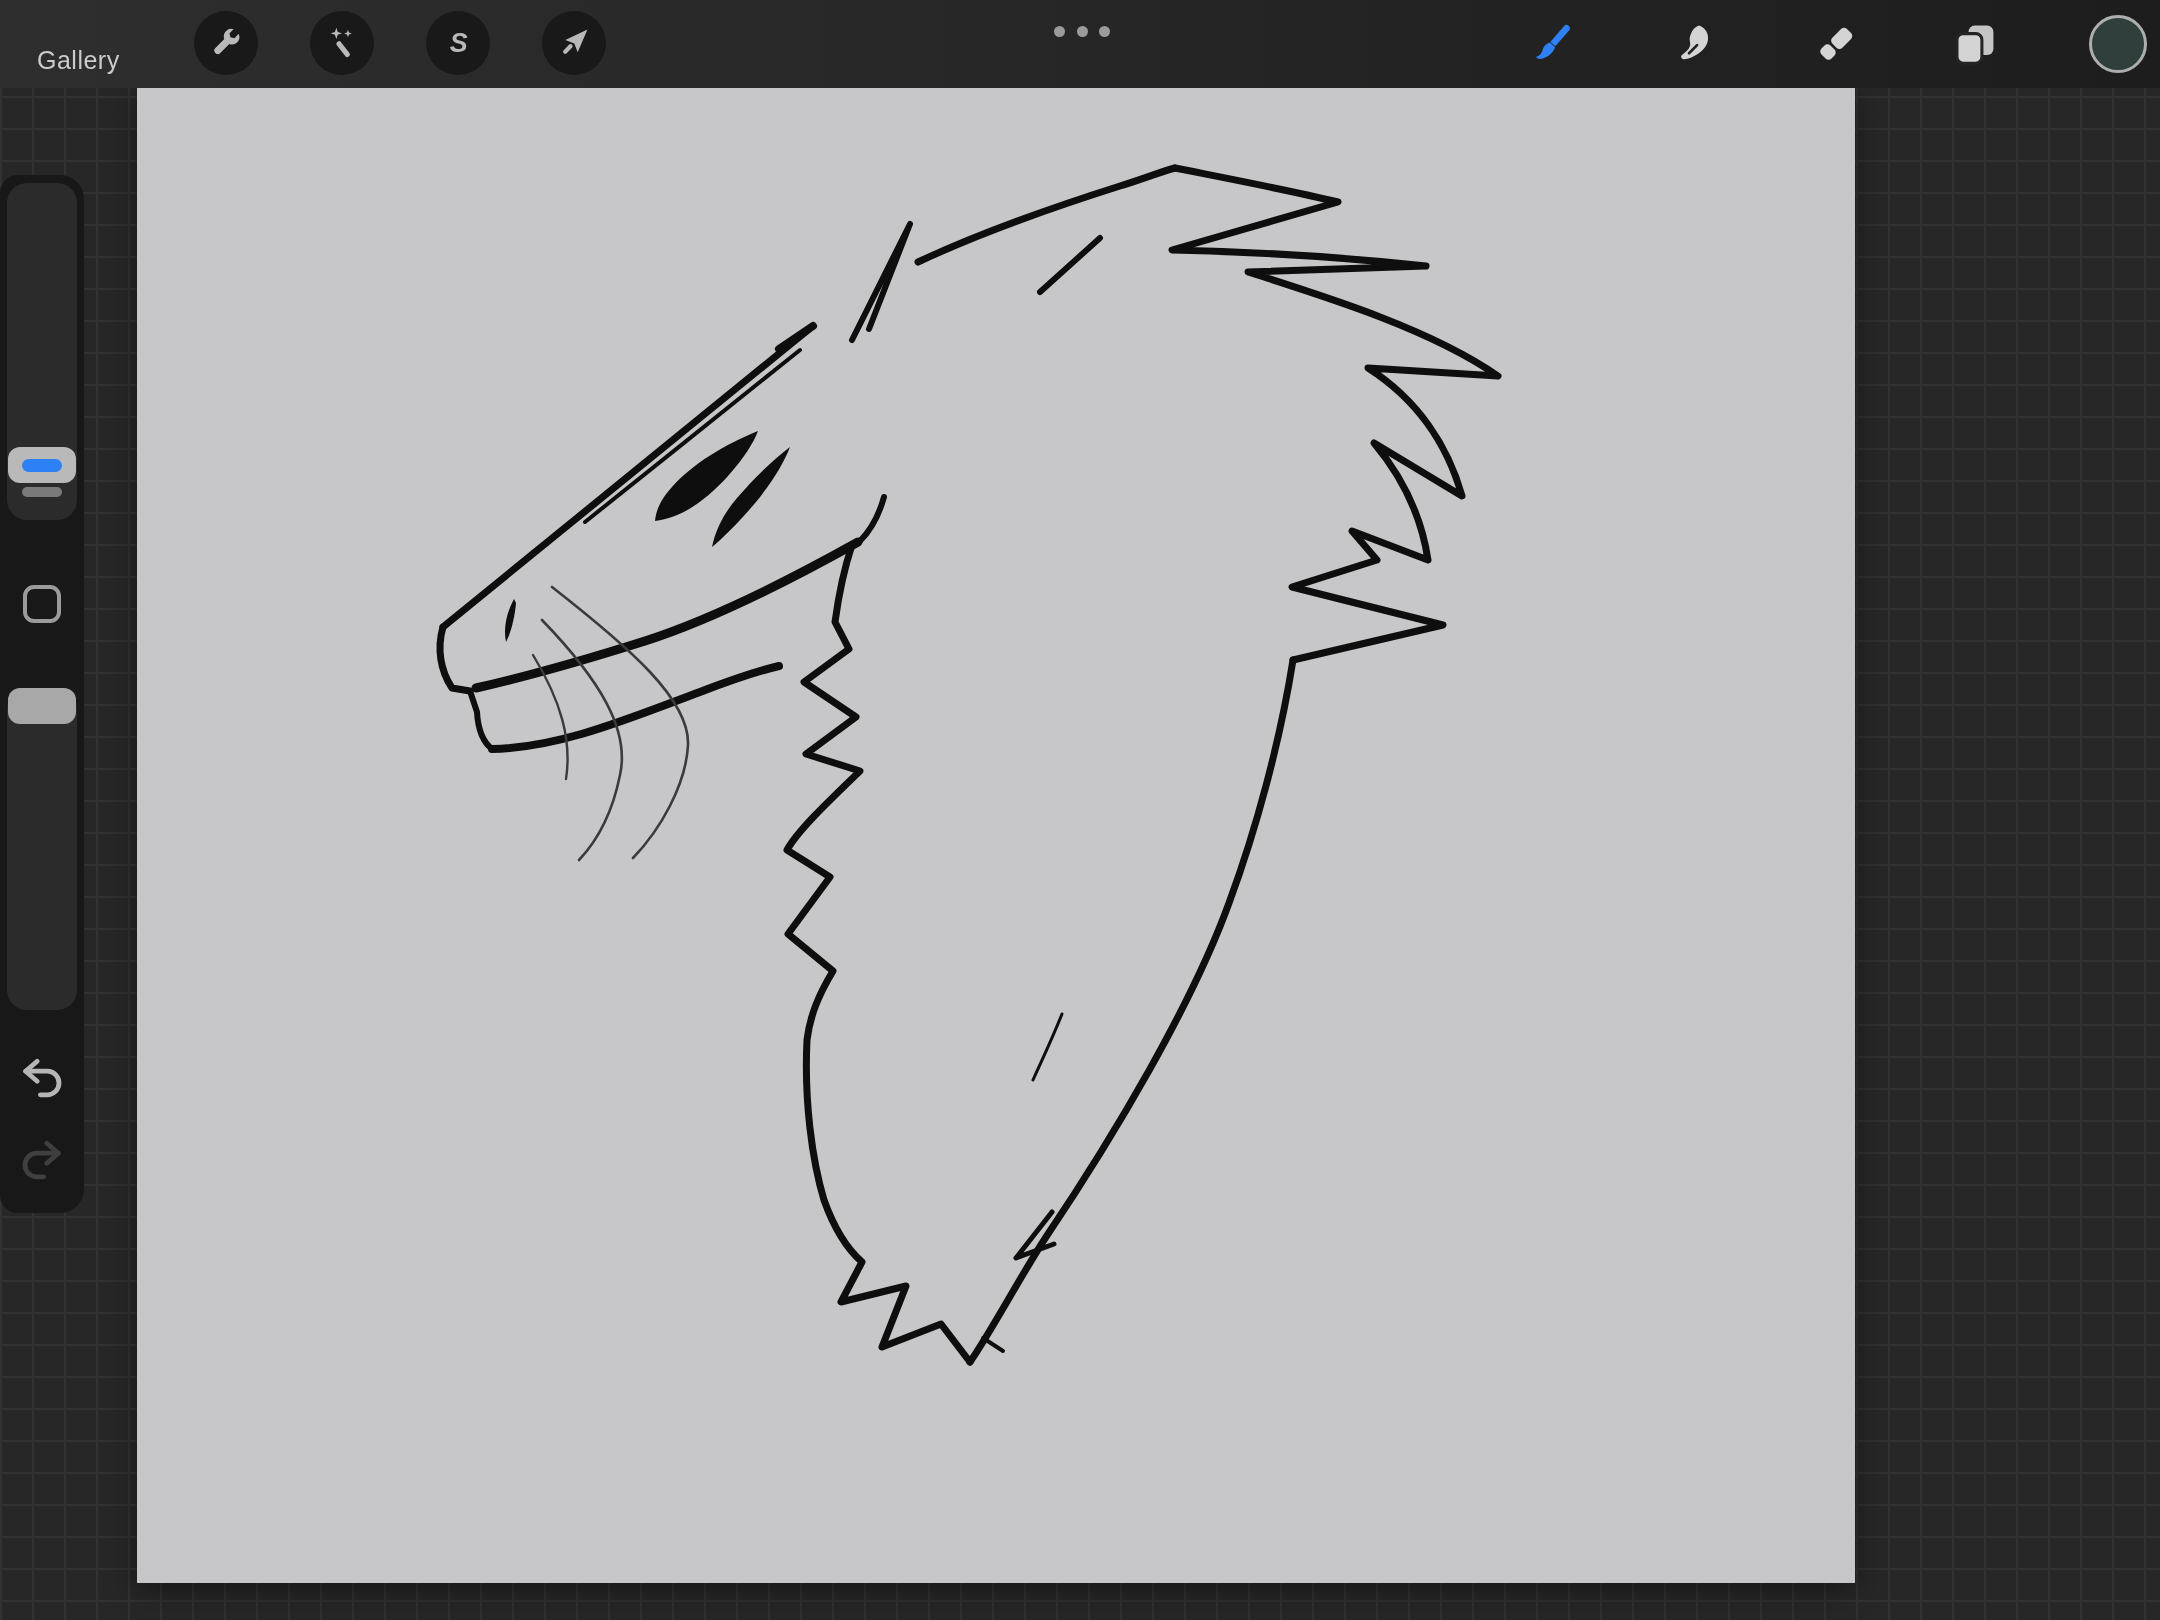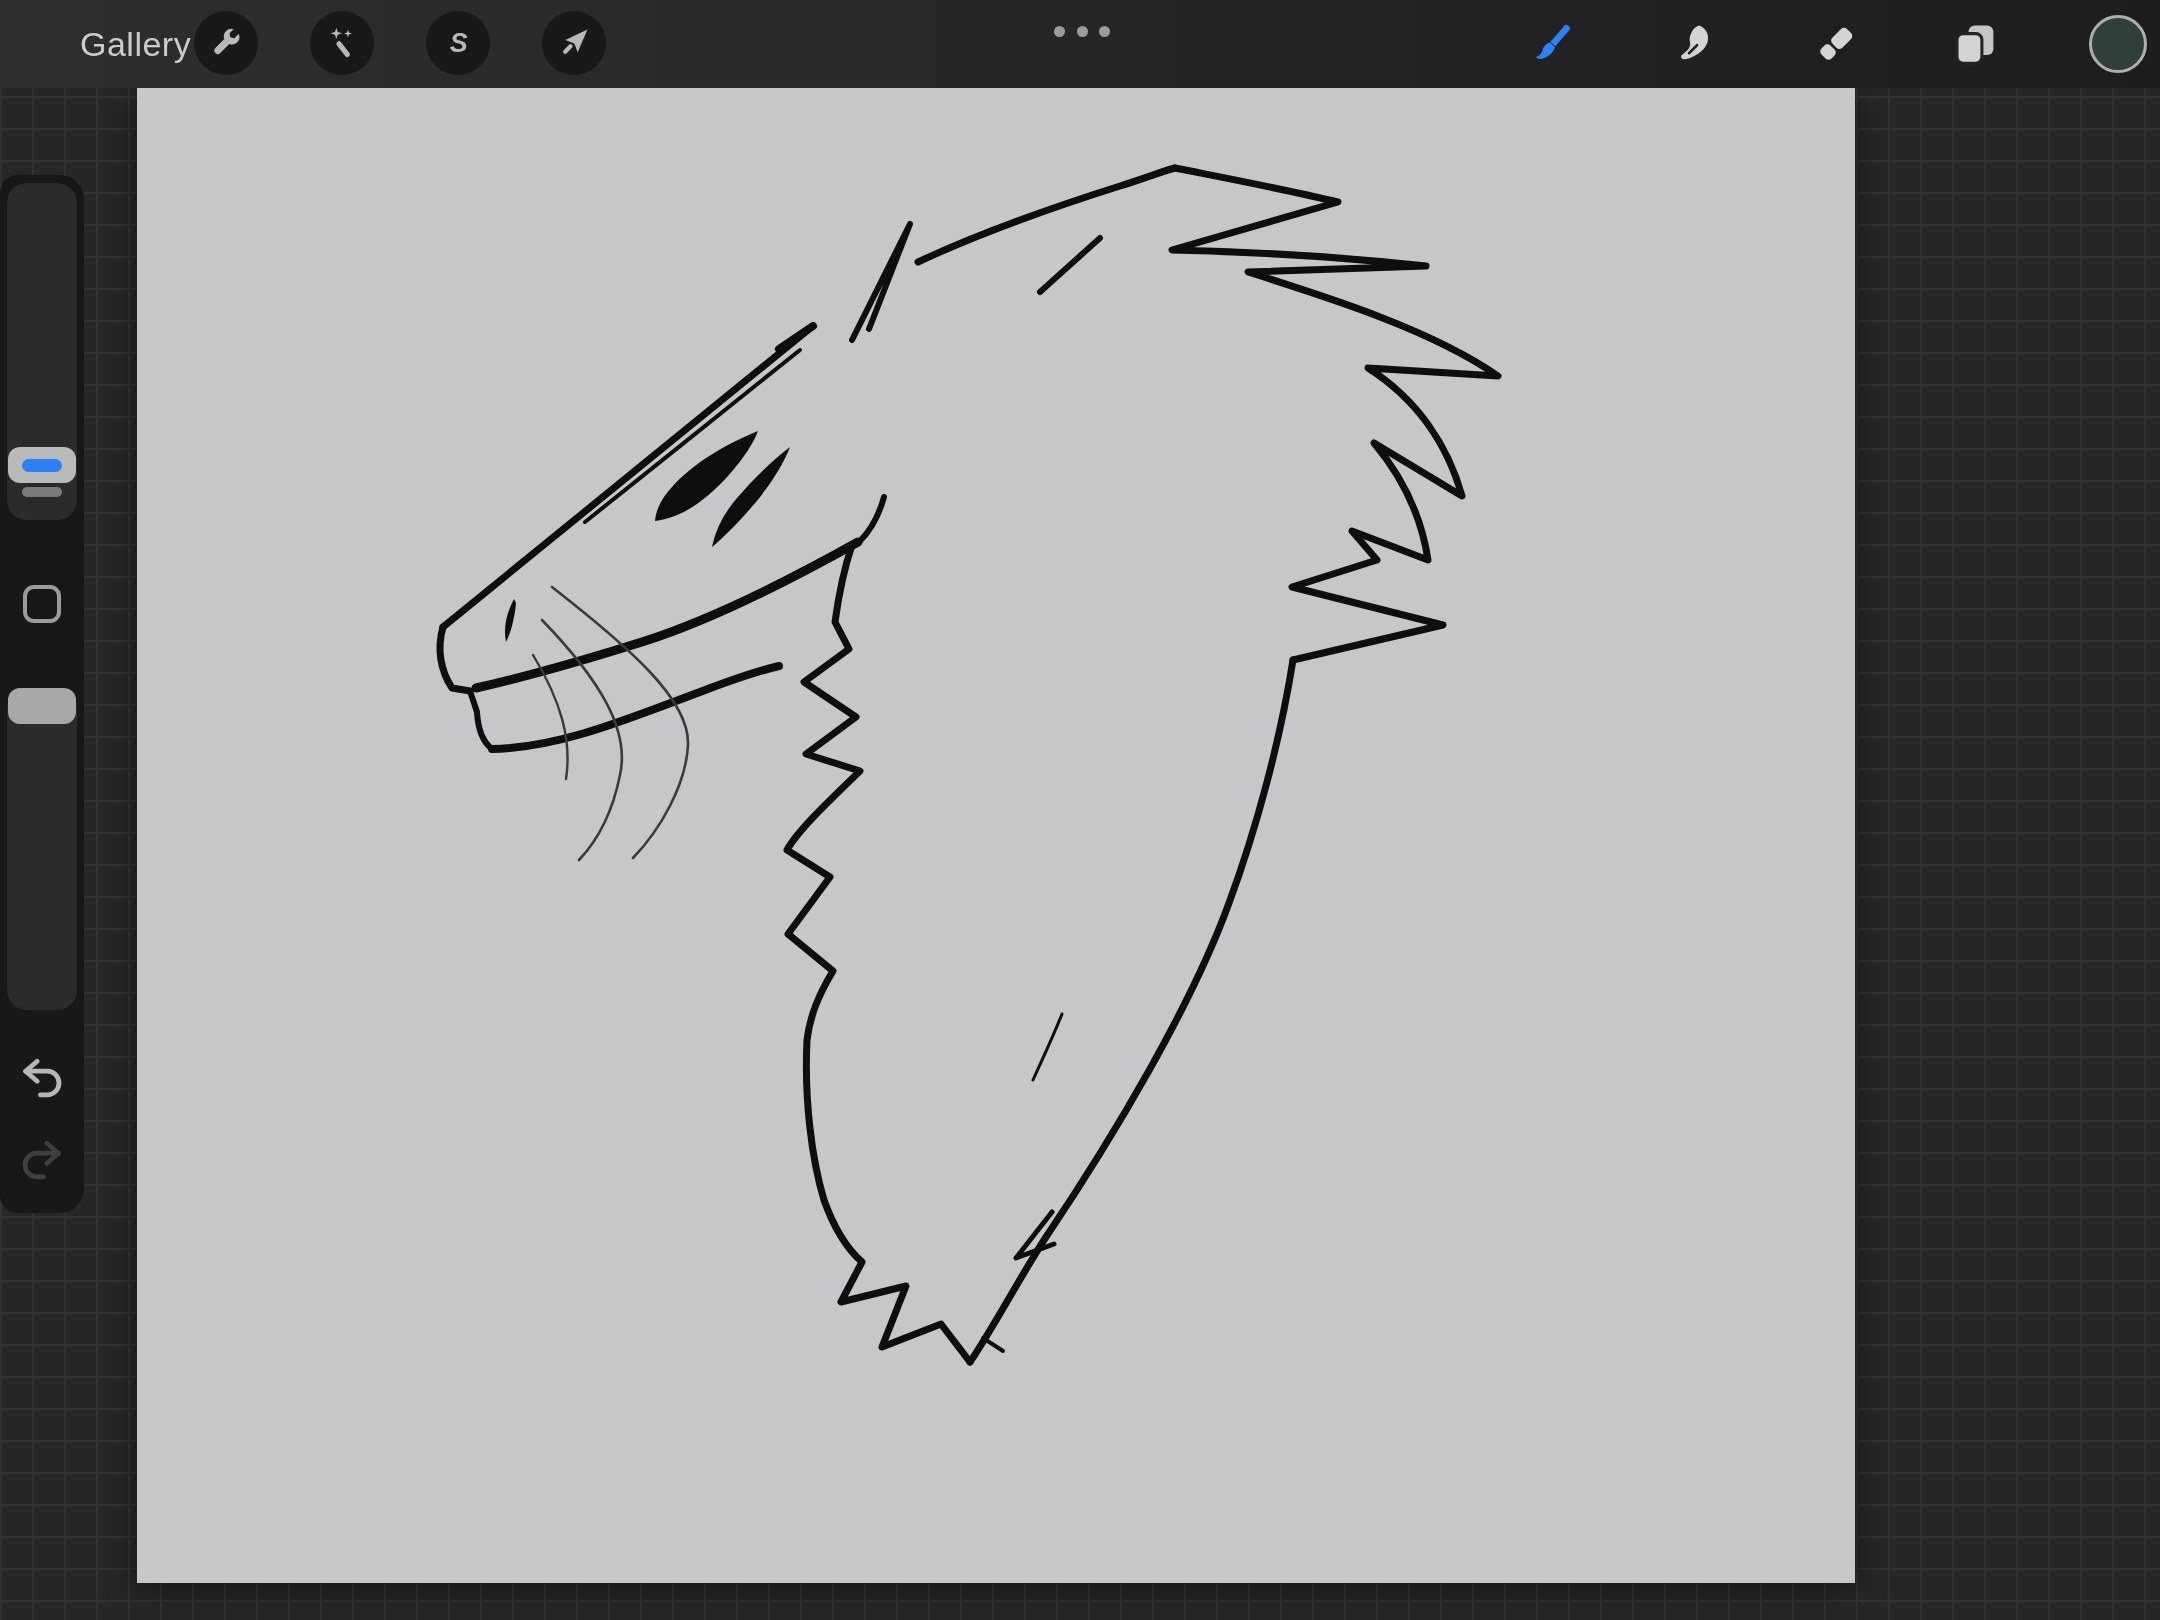--- a/index.html
+++ b/index.html
@@ -7,22 +7,22 @@
     font-family:"Liberation Sans",sans-serif;
     background-color:#272727;
     background-image:
       linear-gradient(to right,#323232 2px,transparent 2px),
       linear-gradient(to bottom,#323232 2px,transparent 2px);
     background-size:32px 32px;}
 
   
   #topbar{position:absolute;left:0;top:0;width:2160px;height:88px;
     background:linear-gradient(90deg,#2e2e2e 0%,#272727 45%,#1d1d1d 100%);z-index:30;}
-  .gallery-label{position:absolute;left:37px;top:0;height:88px;line-height:88px;
-    color:#cbcbcb;font-size:34px;letter-spacing:.5px;cursor:default;margin-left:43px;}
+  .gallery-label{position:absolute;left:37px;top:16px;height:88px;line-height:88px;
+    color:#cbcbcb;font-size:25px;letter-spacing:.5px;cursor:default;}
   .circle-btn{position:absolute;top:11px;width:64px;height:64px;border-radius:50%;
     background:#191919;display:flex;align-items:center;justify-content:center;color:#b9b9b9;}
   .circle-btn svg{width:34px;height:34px;}
   #btn-actions{left:194px}#btn-adjustments{left:310px}#btn-selection{left:426px}#btn-transform{left:542px}
   #menu-dots{position:absolute;left:1054px;top:19px;width:56px;height:24px;display:flex;
     align-items:center;justify-content:space-between;cursor:pointer;}
   .dot{width:11px;height:11px;border-radius:50%;background:#9b9b9b;}
   .tool-btn{position:absolute;top:20px;width:48px;height:48px;display:flex;
     align-items:center;justify-content:center;color:#d4d4d4;}
   .tool-btn svg{width:46px;height:46px;}

